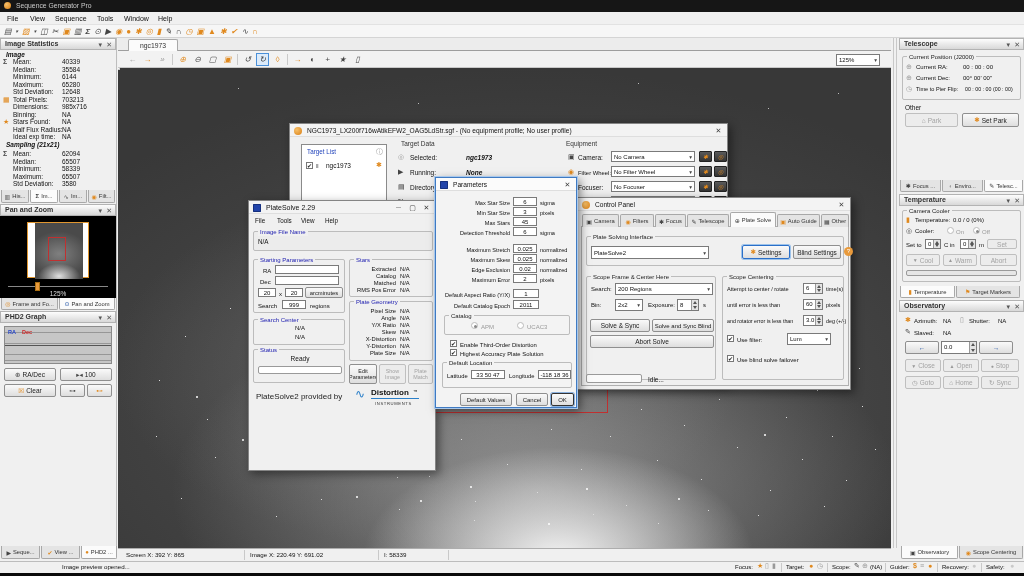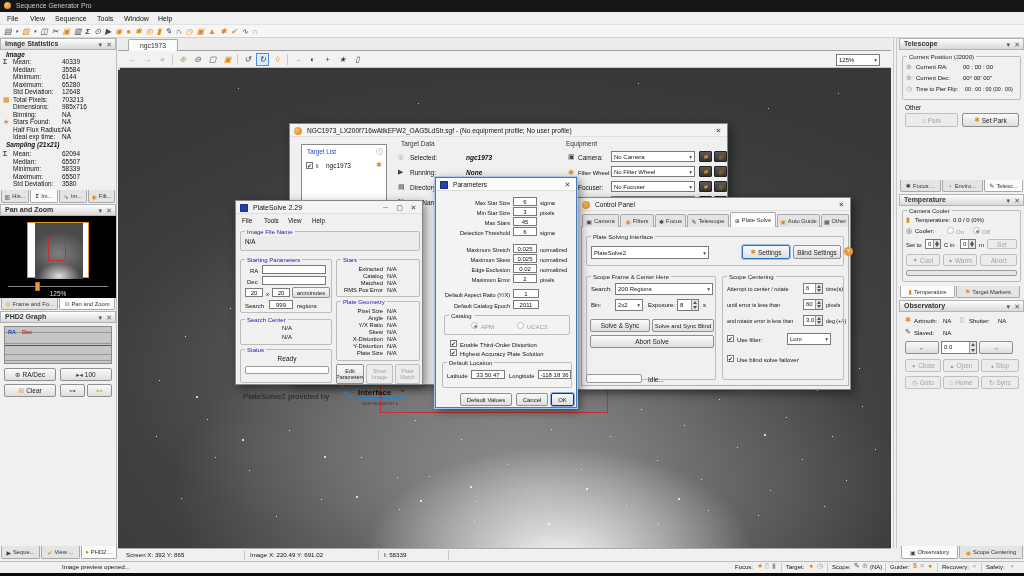--- a/index.html
+++ b/index.html
@@ -656,21 +656,21 @@
           <span>Lum</span>
           <i>▾</i>
         </div>
       <span class="cb" style="left:4px;top:78px"><i>✔</i></span>
       <span class="tx" style="left:14px;top:79px;font-size:6px">Use blind solve failover</span>
     </div>
     <div class="pb" style="left:8px;top:176px;width:56px;height:9px;background:#fafafa"></div>
     <span class="tx" style="left:70px;top:178px">Idle...</span>
   </div>
 
-  <div class="win" style="left:235px;top:200px;width:188px;height:185px;z-index:7">
+  <div class="win" style="left:248px;top:200px;width:188px;height:271px;z-index:7">
     <div class="wt" style="font-size:7px"><i class="wic sq"></i><span>PlateSolve 2.29</span></div>
     <i class="wx" style="right:30px;font-size:5px">—</i>
     <i class="wx gy" style="right:16px">▢</i>
     <i class="wx" style="right:2px">✕</i>
     <span class="tx" style="left:6px;top:16px;font-size:6.3px">File</span>
     <span class="tx" style="left:28px;top:16px;font-size:6.3px">Tools</span>
     <span class="tx" style="left:52px;top:16px;font-size:6.3px">View</span>
     <span class="tx" style="left:76px;top:16px;font-size:6.3px">Help</span>
     <div class="grp" style="left:4px;top:30px;width:180px;height:20px;background:#ececec">
       <span class="gl bl">Image File Name</span>
@@ -734,21 +734,21 @@
         <span>Edit Parameters</span>
       </div>
     <div class="btn dis" style="left:130px;top:163px;width:27px;height:20px;font-size:5.4px;white-space:normal;line-height:1.15;text-align:center">
         <span>Show Image</span>
       </div>
     <div class="btn dis" style="left:159px;top:163px;width:25px;height:20px;font-size:5.4px;white-space:normal;line-height:1.15;text-align:center">
         <span>Plate Match</span>
       </div>
     <span class="tx" style="left:7px;top:192px;font-size:8px;color:#222">PlateSolve2 provided by</span>
     <i class="ic bl" style="left:106px;top:189px;font-size:12px;color:#2a7fc9">∿</i>
-    <span class="tx b" style="left:122px;top:188px;font-size:8px">Interface</span>
+    <span class="tx b" style="left:122px;top:188px;font-size:8px">Distortion</span>
     <span class="tx" style="left:164px;top:187px;font-size:4.5px">™</span>
     <div class="ab" style="left:122px;top:197px;width:48px;height:1px;background:#2a7fc9"></div>
     <span class="tx" style="left:126px;top:199px;font-size:4.2px;letter-spacing:.6px;color:#333">INSTRUMENTS</span>
   </div>
 
   <div class="win" style="left:435px;top:177px;width:142px;height:231px;z-index:8;border:1px solid #3f7ac2;box-shadow:0 0 0 1px #a8c8ec,3px 3px 9px rgba(0,0,0,.5);background:#f3f3f3">
     <div class="wt" style="background:#fbfbfb"><i class="wic sq"></i><span>Parameters</span></div>
     <i class="wx" style="right:2px">✕</i>
     <span class="tx rtl" style="left:0;top:21px;width:74px;font-size:5.6px">Max Star Size</span>
       <span class="inp ctr" style="left:77px;top:19px;width:24px;height:9px">6</span>

